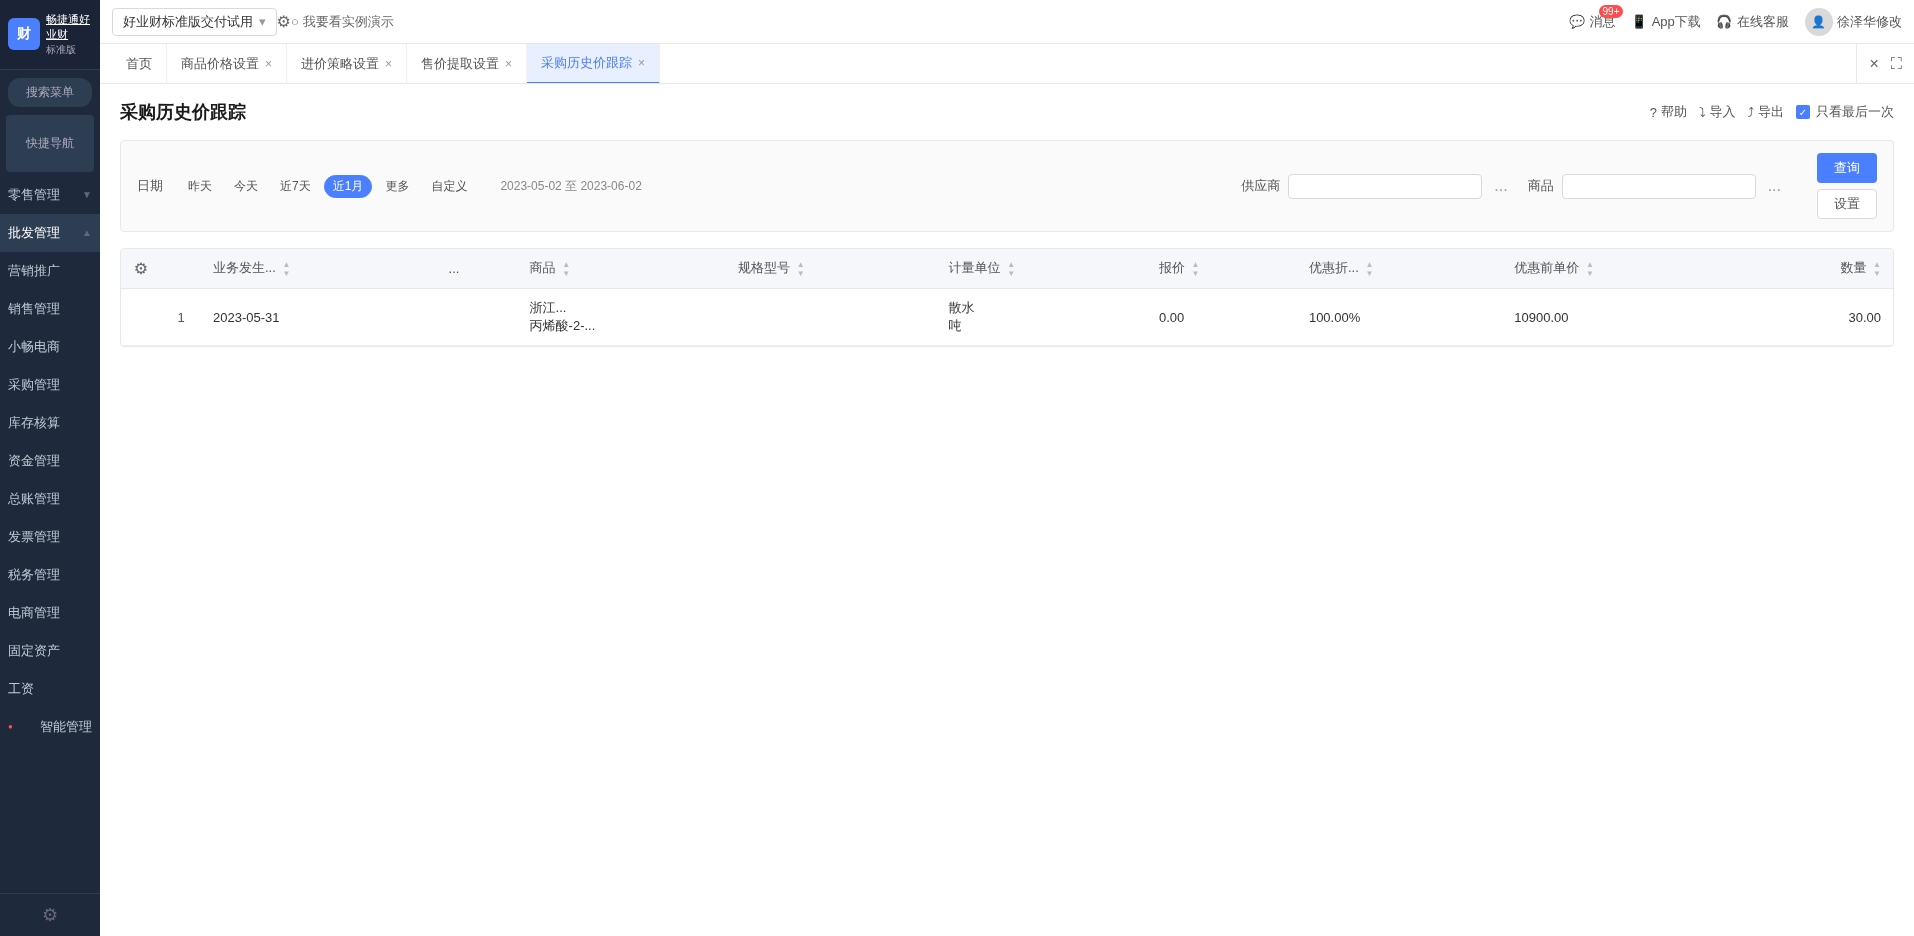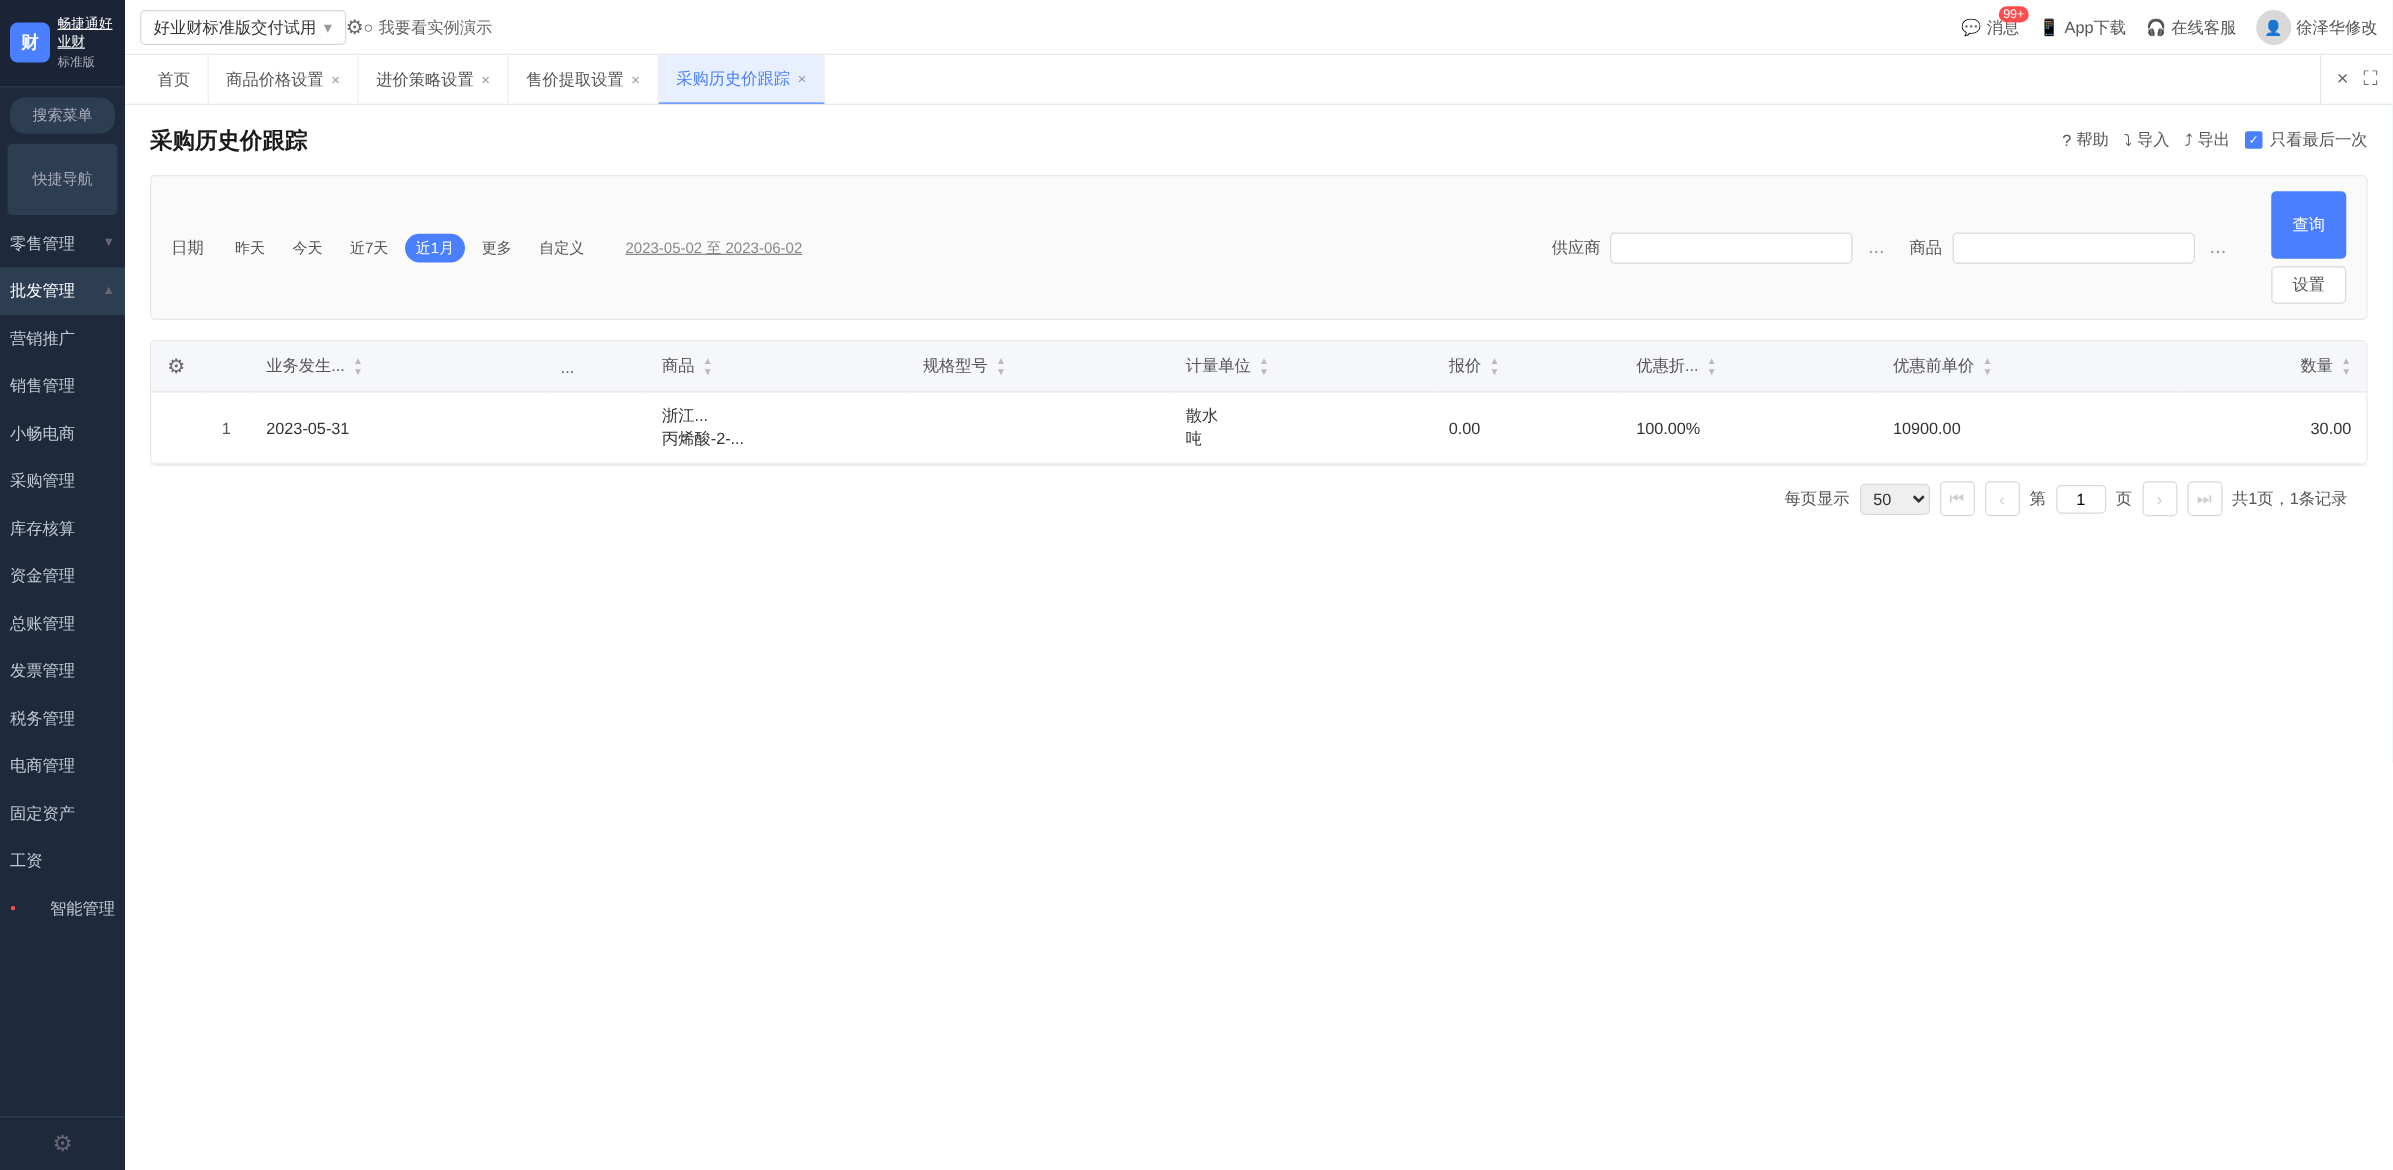--- a/index.html
+++ b/index.html
@@ -57,28 +57,28 @@
     .checkbox-label { display: flex; align-items: center; gap: 6px; font-size: 13px; color: #555; cursor: pointer; }
     .checkbox-blue { width: 14px; height: 14px; background: #4a7fff; border-radius: 2px; display: flex; align-items: center; justify-content: center; color: white; font-size: 10px; }
 
     
     .filter-area { background: #fafafa; border: 1px solid #e8e8e8; border-radius: 4px; padding: 12px 16px; margin-bottom: 16px; }
     .filter-row { display: flex; align-items: center; gap: 16px; }
     .filter-label { color: #555; font-size: 13px; white-space: nowrap; }
     .date-options { display: flex; gap: 4px; }
     .date-btn { padding: 2px 8px; border: 1px solid transparent; border-radius: 12px; cursor: pointer; font-size: 12px; color: #555; background: transparent; }
     .date-btn.active { background: #4a7fff; color: white; border-color: #4a7fff; border-radius: 12px; }
-    .date-range { color: #888; font-size: 12px; margin-left: 8px; text-decoration: underline; }
+    .date-range { color: #888; font-size: 12px; margin-left: 8px; }
     .filter-separator { flex: 1; }
     .filter-field { display: flex; align-items: center; gap: 8px; }
     .filter-field-label { color: #555; font-size: 13px; white-space: nowrap; }
     .filter-input { border: 1px solid #d9d9d9; border-radius: 4px; padding: 4px 8px; font-size: 13px; min-width: 180px; color: #333; background: white; }
     .filter-dots { color: #999; cursor: pointer; font-size: 16px; padding: 0 4px; }
     .filter-actions { display: flex; flex-direction: column; gap: 6px; margin-left: 16px; }
-    .btn-primary { background: #4a7fff; color: white; border: none; padding: 18px 16px; border-radius: 4px; cursor: pointer; font-size: 13px; white-space: nowrap; }
+    .btn-primary { background: #4a7fff; color: white; border: none; padding: 6px 16px; border-radius: 4px; cursor: pointer; font-size: 13px; white-space: nowrap; }
     .btn-default { background: white; color: #555; border: 1px solid #d9d9d9; padding: 5px 16px; border-radius: 4px; cursor: pointer; font-size: 13px; white-space: nowrap; }
 
     
     .table-container { border: 1px solid #e8e8e8; border-radius: 4px; overflow: hidden; }
     table { width: 100%; border-collapse: collapse; font-size: 13px; }
     thead tr { background: #f5f7fa; }
     th { padding: 10px 12px; text-align: left; color: #555; font-weight: 500; border-bottom: 1px solid #e8e8e8; white-space: nowrap; }
     th .sort-icons { display: inline-flex; flex-direction: column; margin-left: 3px; font-size: 8px; color: #bbb; vertical-align: middle; }
     tbody tr { border-bottom: 1px solid #f0f0f0; }
     td { padding: 10px 12px; color: #333; white-space: nowrap; }
@@ -349,32 +349,16 @@
               </td>
               <td>0.00</td>
               <td>100.00%</td>
               <td>10900.00</td>
               <td style="text-align:right">30.00</td>
             </tr>
           </tbody>
         </table>
       </div>
 
-      <div class="pagination">
-        <span class="page-size-label">每页显示</span>
-        <select class="page-size-select">
-          <option>50</option>
-          <option>100</option>
-          <option>200</option>
-        </select>
-        <button class="page-btn disabled">⏮</button>
-        <button class="page-btn disabled">‹</button>
-        <span class="page-text">第</span>
-        <input class="page-input" type="text" value="1" style="">
-        <span class="page-text">页</span>
-        <button class="page-btn disabled">›</button>
-        <button class="page-btn disabled">⏭</button>
-        <span class="page-total">共1页，1条记录</span>
-      </div>
 
     </div>
   </div>
 </div>
 
 </body></html>

